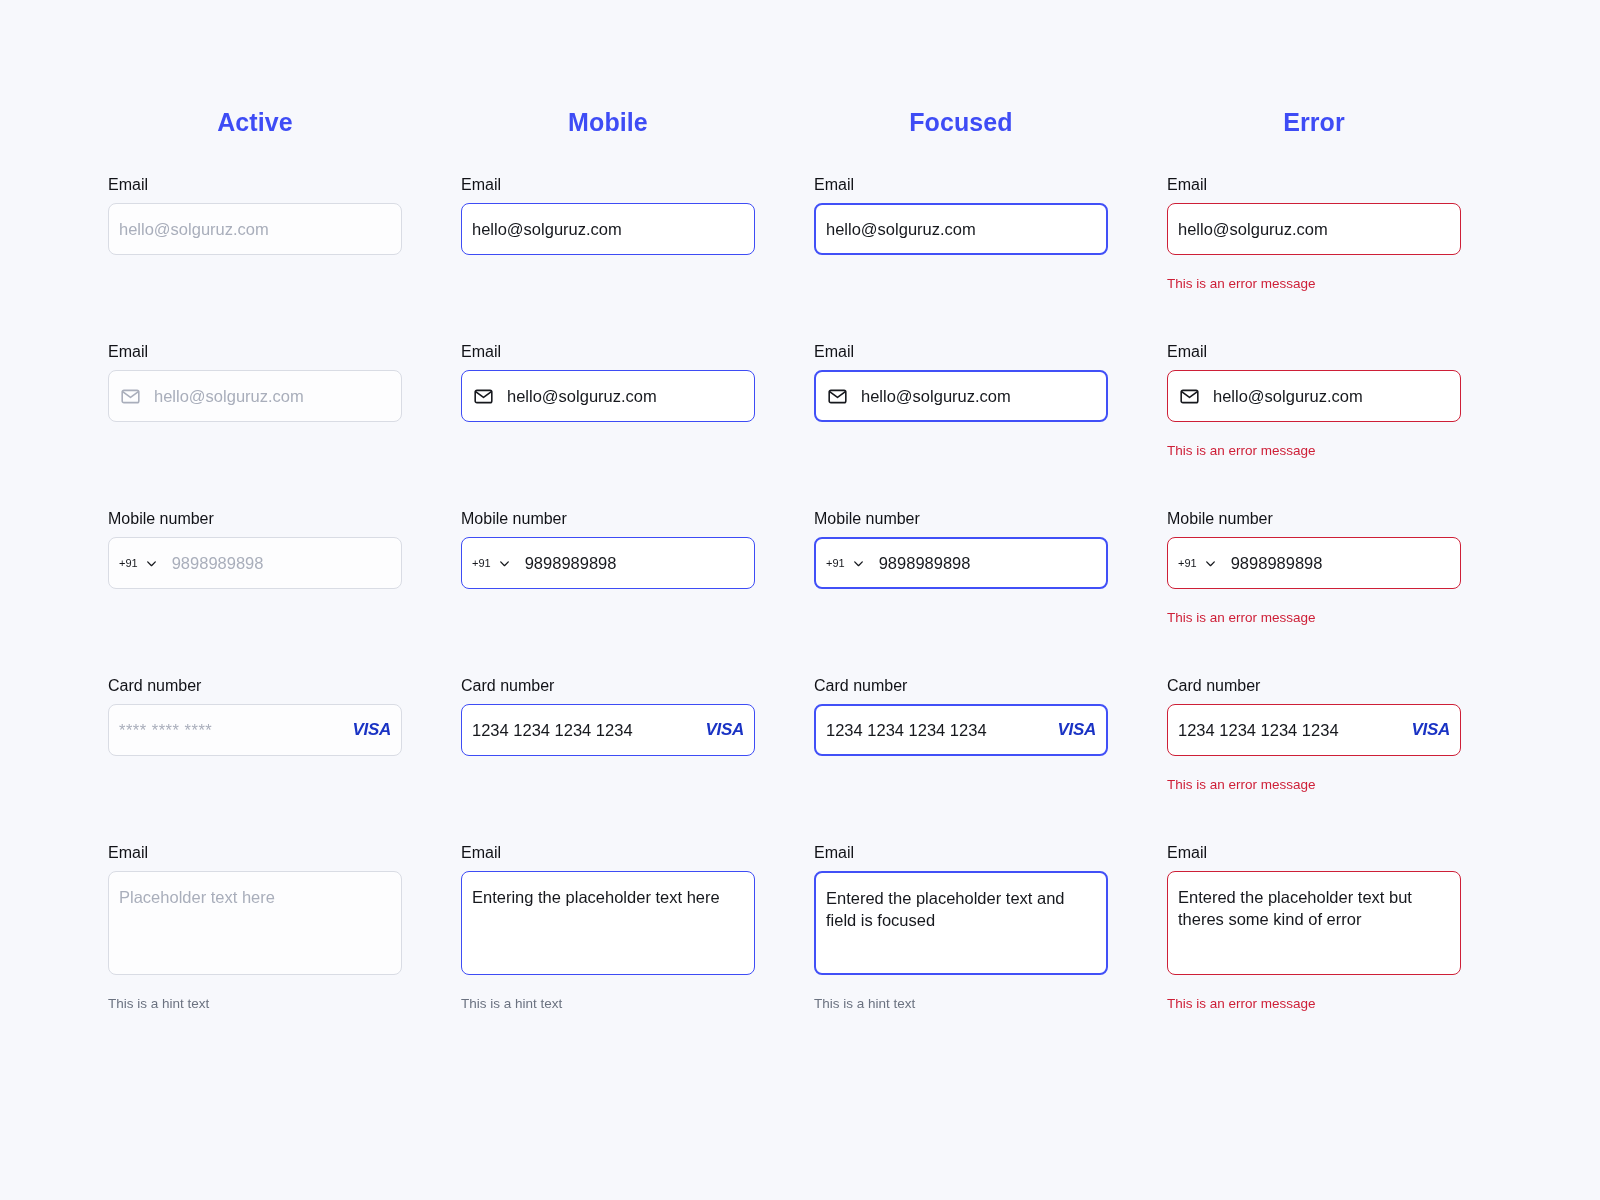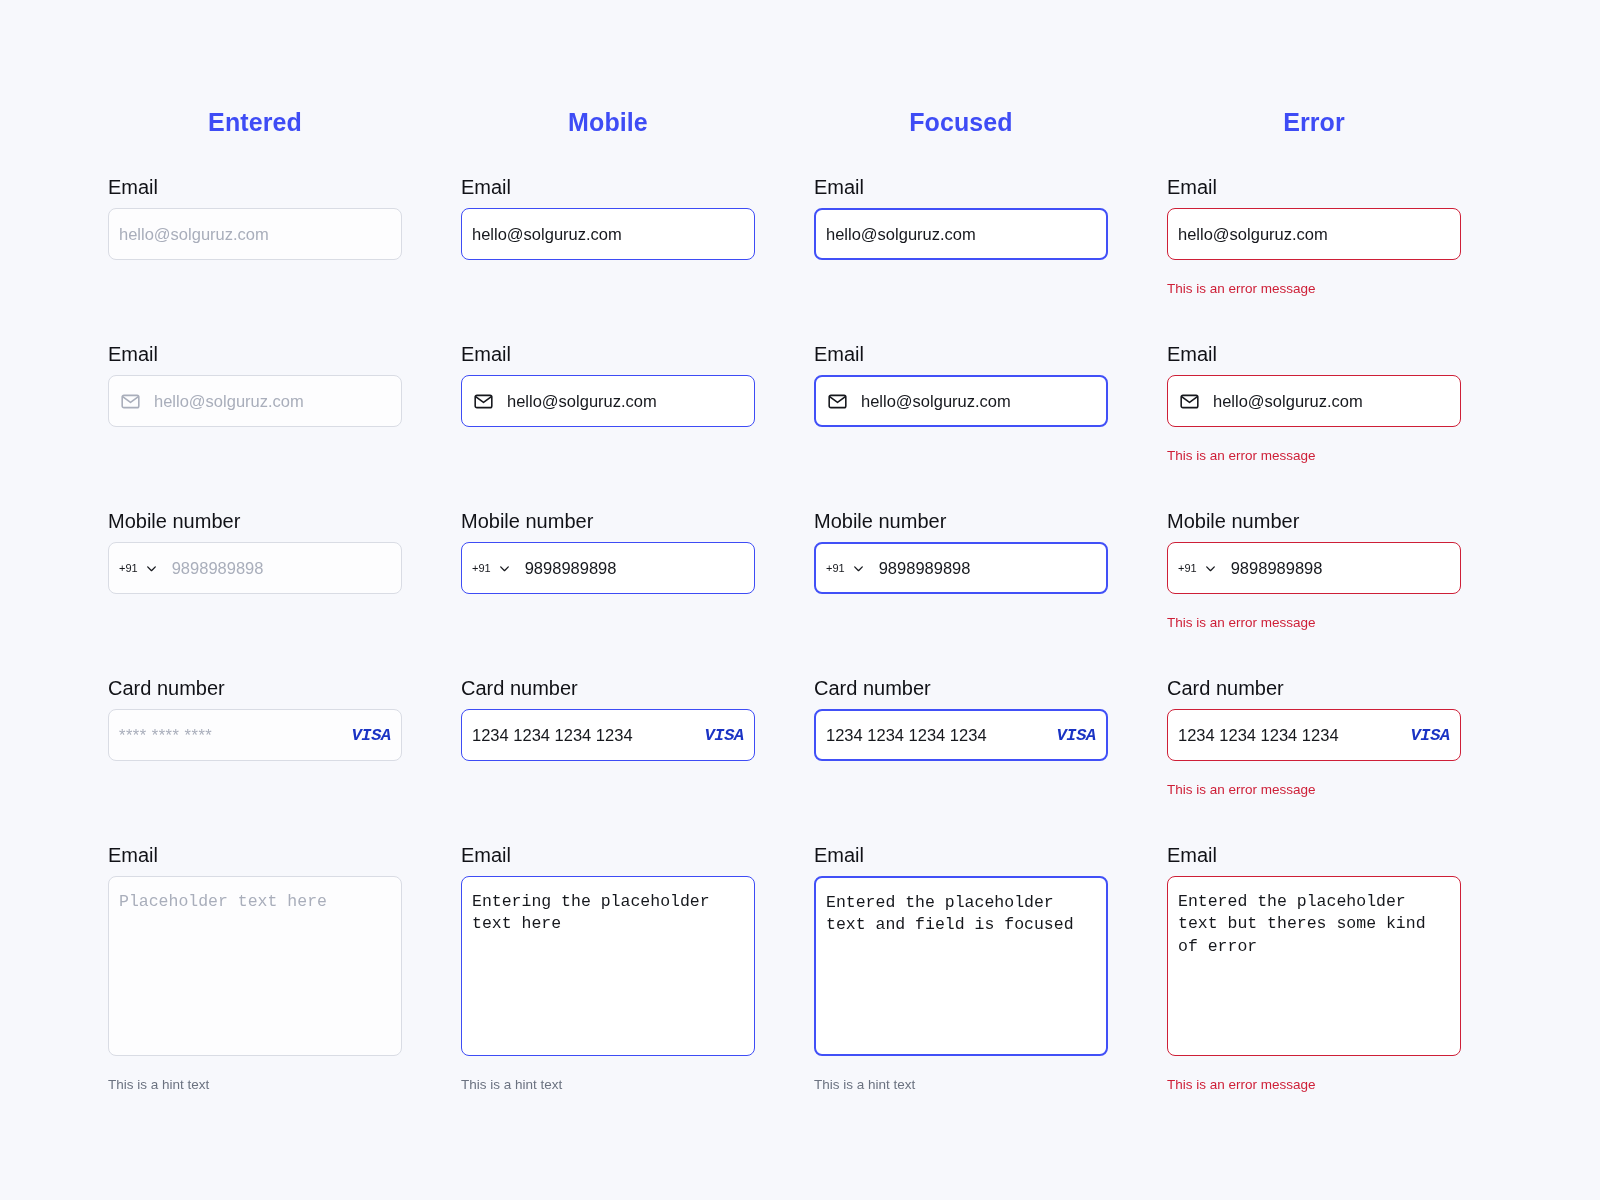--- a/index.html
+++ b/index.html
@@ -39,42 +39,41 @@
   .col { display: flex; flex-direction: column; }
 
   .field { width: 294px; margin-bottom: 0; }
 
   
   .row-slot { height: 167px; }
   .row-slot.r4 { height: 167px; }
   .row-slot.r5 { height: 200px; }
 
   .label {
-    font-size: 20px;
+    font-size: 16px;
     color: #111217;
     margin-bottom: 9px;
     line-height: 1.2;
     display: block;
   }
 
   .box {
     width: 294px;
     border-radius: 8px;
     background: #FFFFFF;
     display: flex;
     align-items: center;
     padding: 0 10px;
     height: 52px;
   }
 
   .box.tall {
-    height: 180px;
+    height: 104px;
     align-items: flex-start;
     padding-top: 14px;
-    font-family: Liberation Mono, monospace;
   }
 
   
   .st-default .box { border: 1px solid #D9DCE4; background: #FDFDFE; }
   .st-active  .box { border: 1px solid #3E4CF5; }
   .st-focused .box { border: 2.5px solid #4150F7; }
   .st-error   .box { border: 1.5px solid #CE1F37; }
 
   .val {
     font-size: 16.5px;
@@ -110,42 +109,42 @@
   .cc-text { font-size: 11px; color: #16181D; }
   .cc-chev { margin-left: 7px; display: flex; align-items: center; }
 
   .visa {
     margin-left: auto;
     font-size: 17px;
     font-weight: bold;
     font-style: italic;
     color: #1A33C4;
     letter-spacing: -0.3px;
-    font-family: Liberation Mono, monospace;
+    font-family: Liberation Sans, sans-serif;
   }
 
   .help {
     font-size: 13.5px;
     margin-top: 20px;
     line-height: 1.3;
     display: block;
   }
   .help.hint { color: #6B7280; }
   .help.err  { color: #CE1F37; }
   .help.blank { visibility: hidden; }
 
   .flexgrow { flex: 1 1 auto; min-width: 0; }
 </style>
 </head>
 <body>
 
 <div class="sheet">
 
   <div class="grid">
-    <div class="col-head">Entered</div>
+    <div class="col-head">Active</div>
     <div class="col-head">Mobile</div>
     <div class="col-head">Focused</div>
     <div class="col-head">Error</div>
   </div>
 
   <div class="grid">
 
     <div class="col st-default">
 
       <div class="row-slot field">

